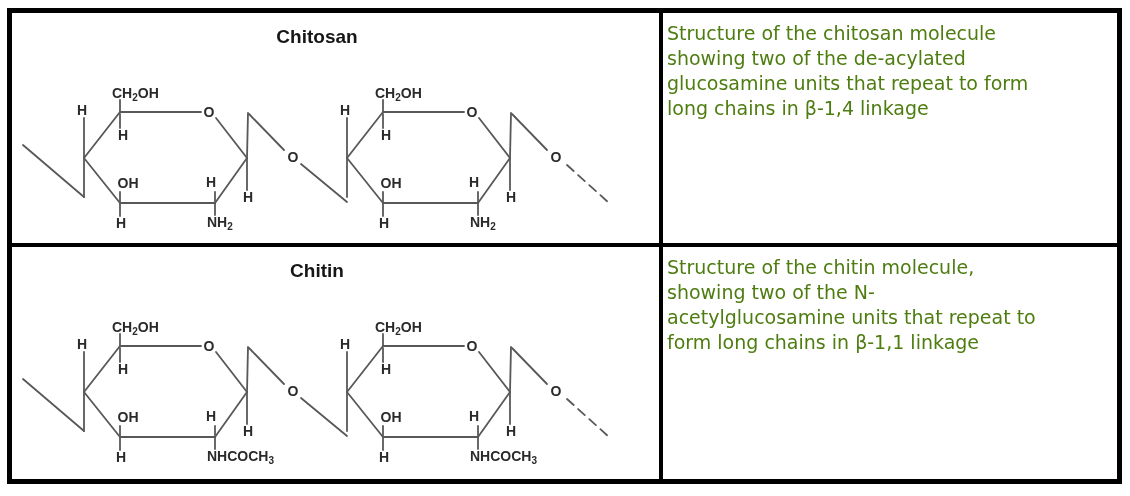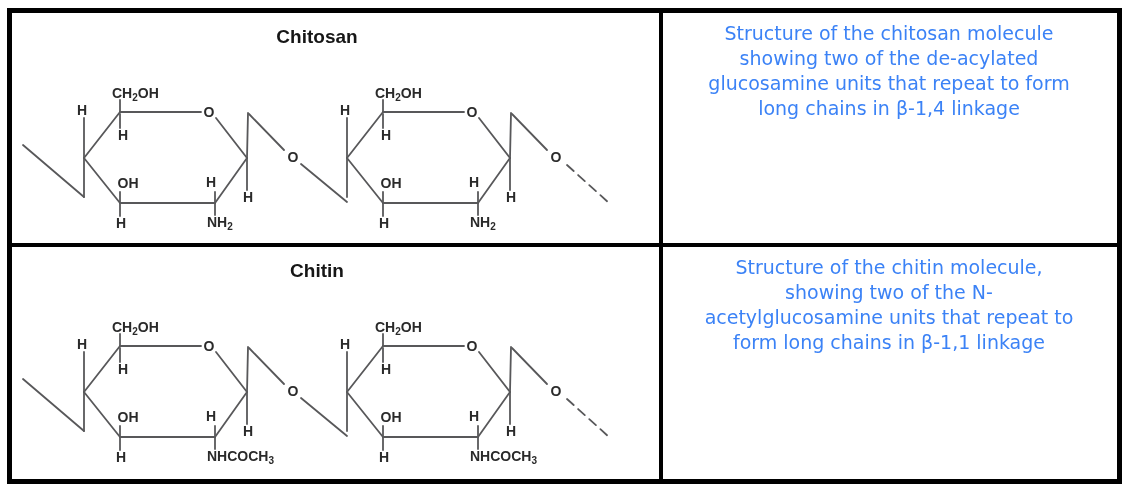--- a/index.html
+++ b/index.html
@@ -14,22 +14,22 @@
   .grid {
     display:grid; width:100%; height:100%;
     grid-template-columns:651px 454px;
     grid-template-rows:234px 232px;
   }
   .cell { box-sizing:border-box; background:#fff; overflow:hidden; }
   .col1 { border-right:4px solid #000; }
   .row1 { border-bottom:4px solid #000; }
   .caption {
     font-family:"DejaVu Sans", sans-serif;
-    font-size:19px; line-height:25px; color:#3b82f6;
-    white-space:pre-line; padding:8px 6px 0 4px;text-align:center;
+    font-size:19px; line-height:25px; color:#4d7c0f;
+    white-space:pre-line; padding:8px 6px 0 4px;
   }
   svg.mol { display:block; margin-top:1px; }
   .mol line { stroke:#58585a; stroke-width:1.8; stroke-linecap:round; }
   .mol .dashed { stroke-dasharray:9 6; }
   .mol text {
     font-family:"Liberation Sans", sans-serif; font-weight:bold;
     font-size:14px; fill:#2a2a2a;
   }
   .mol .sub { font-size:10px; }
   .mol .mol-title { font-size:19px; fill:#161616; }

